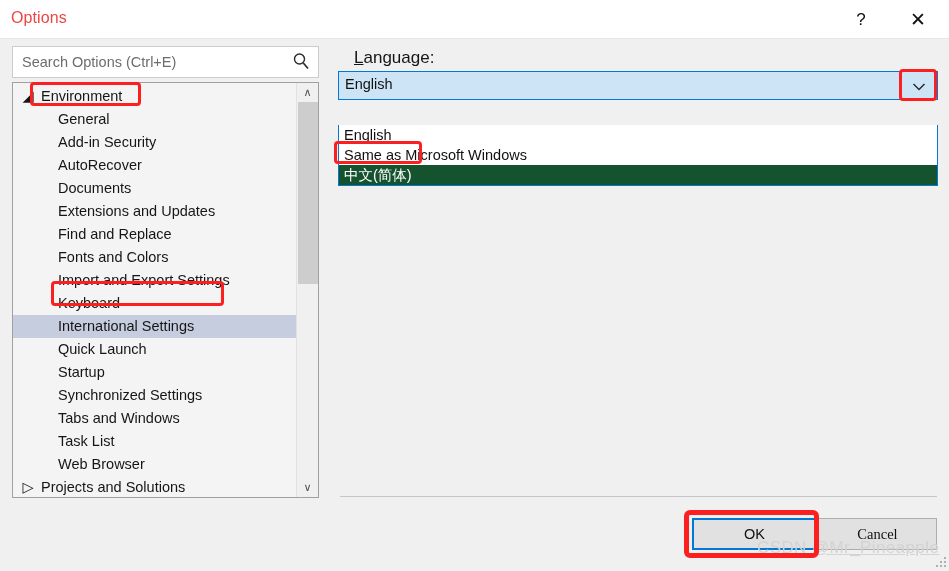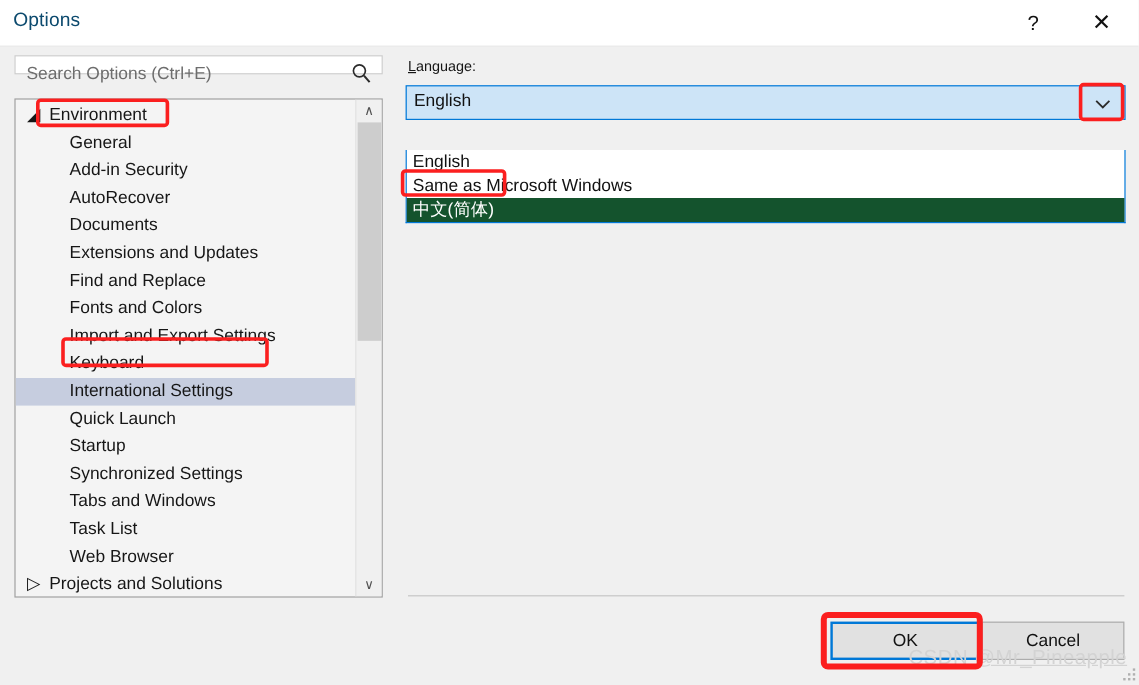--- a/index.html
+++ b/index.html
@@ -22,42 +22,42 @@
     position: absolute;
     left: 0; top: 0;
     width: 949px; height: 38px;
     background: #ffffff;
     border-bottom: 1px solid #e6e6e6;
   }
   #title-text {
     position: absolute;
     left: 11px; top: 9px;
     font-size: 16px;
-    color: #0c4a6e;
+    color: #ef4444;
     letter-spacing: .1px;
   }
   .tb-btn {
     position: absolute;
     top: 0;
     width: 46px; height: 38px;
     display: flex;
     align-items: center;
     justify-content: center;
     cursor: default;
   }
   #help-button { left: 838px; }
   #close-button { left: 895px; }
   .tb-glyph { font-size: 17px; color: #101010; line-height: 1; }
   #close-button .tb-glyph { font-size: 19px; font-weight: 300; }
 
   
   #search-box {
     position: absolute;
     left: 12px; top: 46px;
-    width: 307px; height: 16px;
+    width: 307px; height: 32px;
     background: #ffffff;
     border: 1px solid #cccccc;
     box-sizing: border-box;
   }
   #search-input {
     position: absolute;
     left: 7px; top: 4px;
     width: 258px; height: 20px;
     border: 0; outline: 0;
     background: transparent;
@@ -138,22 +138,22 @@
   }
 
   
   #right-panel {
     position: absolute;
     left: 338px; top: 46px;
     width: 600px; height: 452px;
   }
   #language-label {
     position: absolute;
-    left: 2px; top: 2px;
-    font-size: 12px;
+    left: 16px; top: 2px;
+    font-size: 17px;
     color: #161616;
   }
   #language-label .accel {
     text-decoration: underline;
   }
 
   #combo-wrap {
     position: absolute;
     left: 0; top: 25px;
     width: 600px; height: 29px;
@@ -228,20 +228,21 @@
     cursor: default;
   }
   #ok-button {
     left: 692px;
     width: 125px;
     border: 2px solid #0078d7;
   }
   #cancel-button {
     left: 818px;
     width: 119px;
+    font-family: Liberation Serif, serif;
   }
 
   
   #resize-grip {
     position: absolute;
     right: 3px; bottom: 4px;
     width: 12px; height: 12px;
   }
   #resize-grip i {
     position: absolute;

